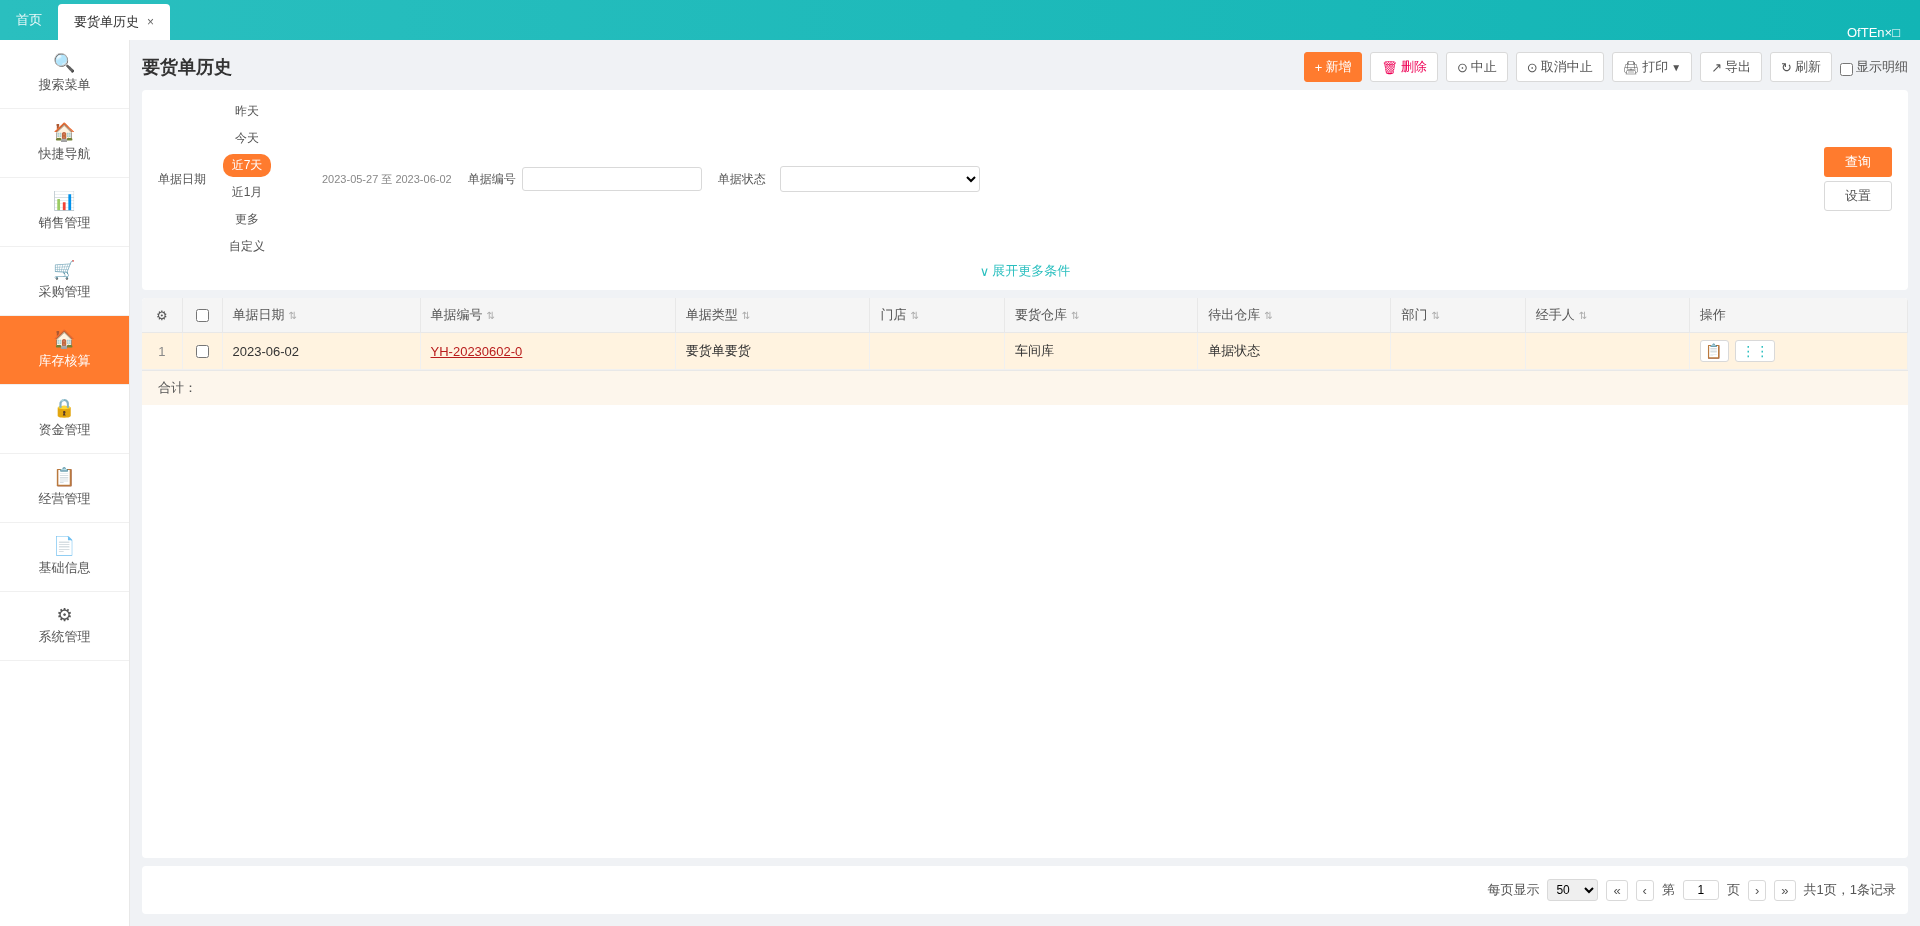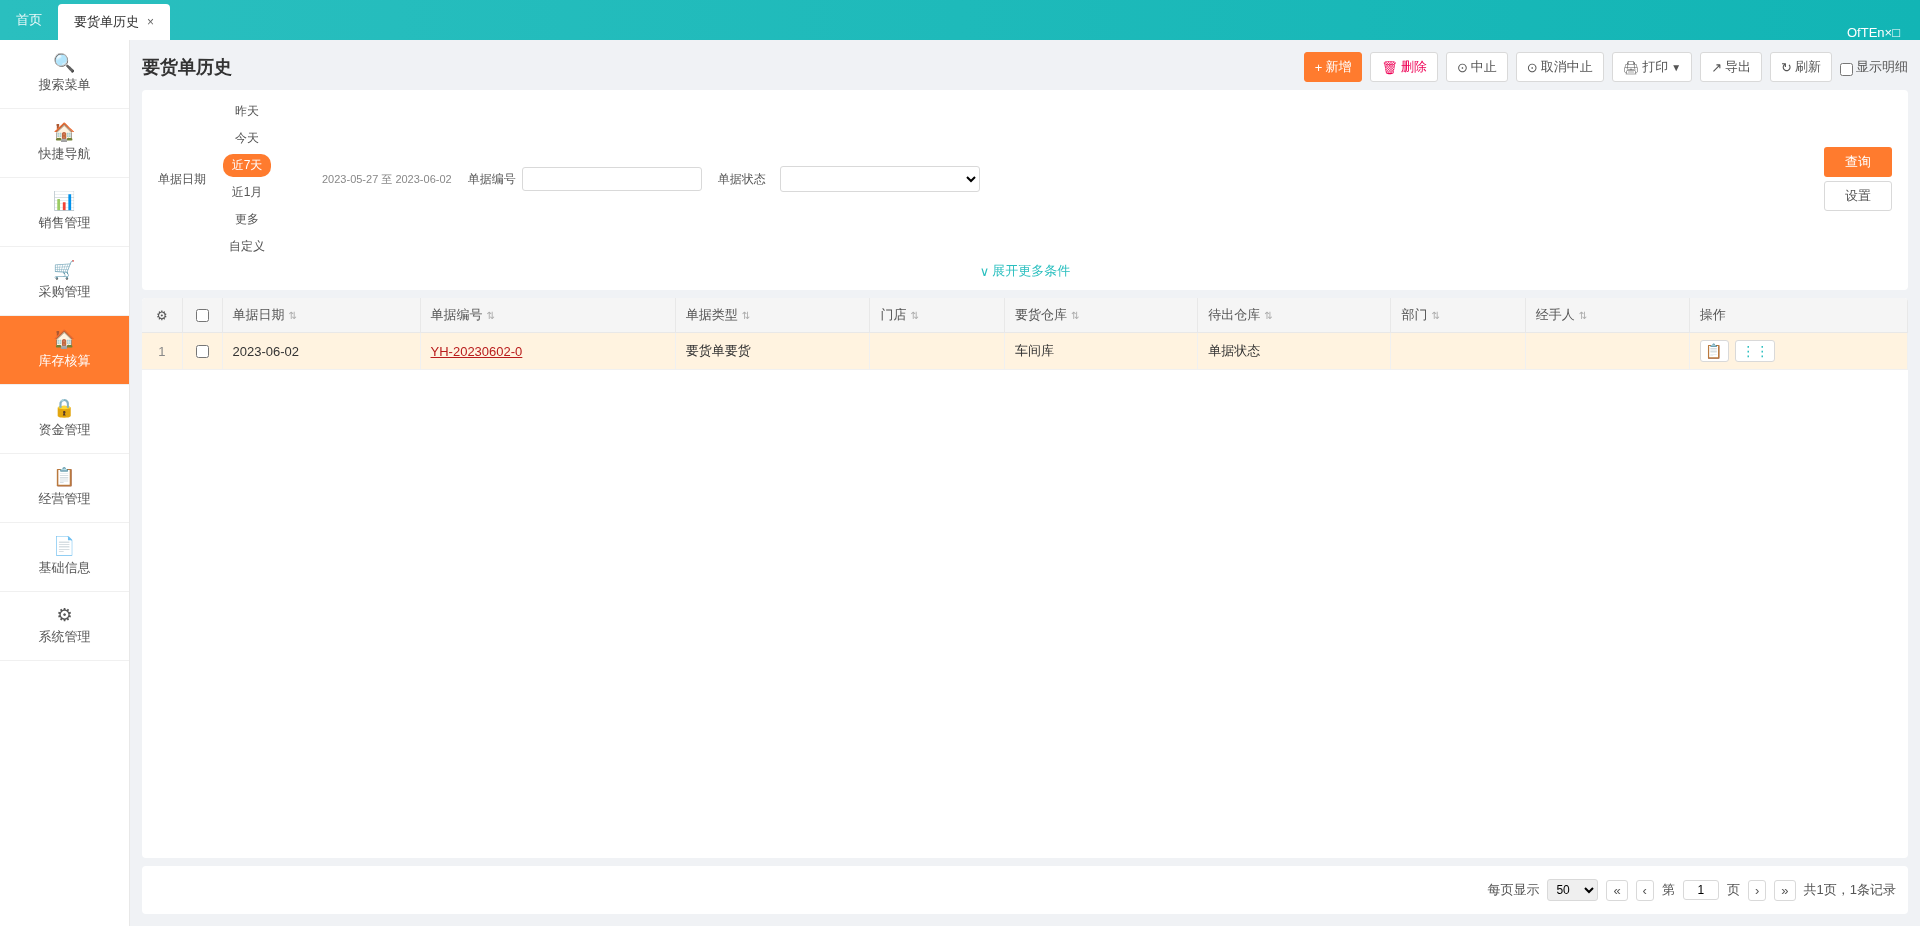--- a/index.html
+++ b/index.html
@@ -584,20 +584,23 @@
       <td>
         <div class="row-actions">
           <button class="row-action-btn">📋</button>
           <button class="row-action-btn">⋮⋮</button>
         </div>
       </td>
     </tr>
           </tbody>
       </table>
 
+      <div class="summary-row">
+        <span>合计：</span>
+      </div>
     </div>
 
     <div class="pagination-bar">
       <span>每页显示</span>
       <select>
         <option>50</option>
         <option>10</option>
         <option>20</option>
         <option>100</option>
       </select>

